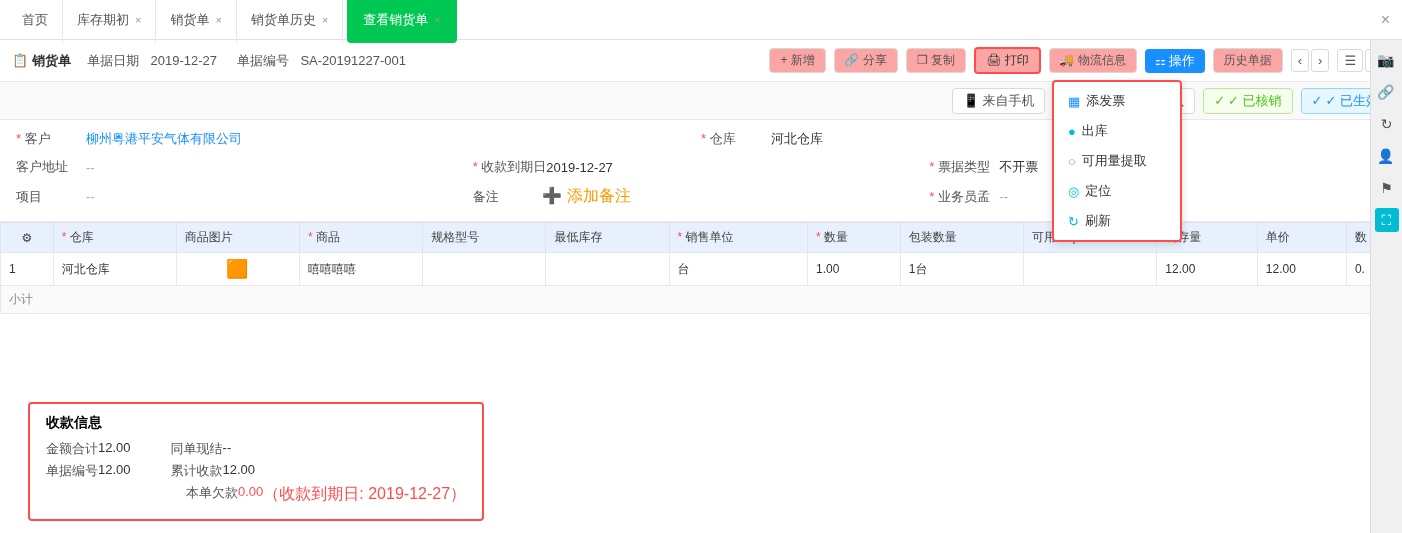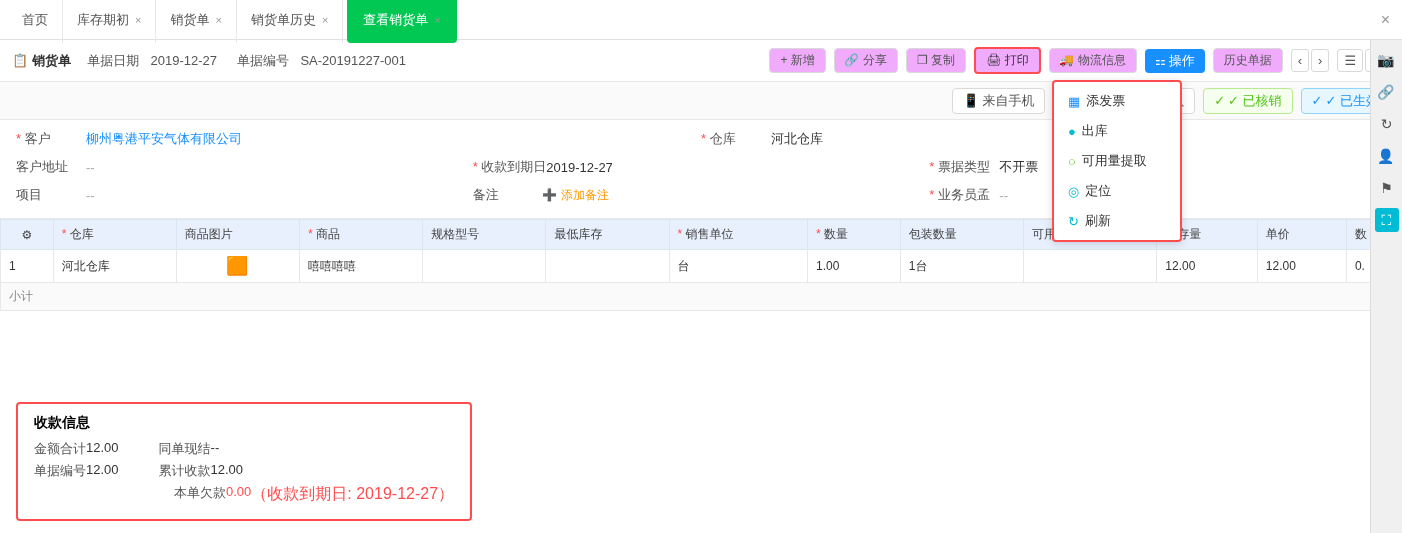--- a/index.html
+++ b/index.html
@@ -30,21 +30,21 @@
     .doc-icon { color: #1890ff; margin-right: 4px; }
     .doc-title { font-weight: bold; color: #333; margin-right: 16px; }
     .doc-meta { color: #555; margin-right: 16px; font-size: 12px; }
     .doc-meta span { margin-right: 4px; }
 
     .toolbar-right {
       margin-left: auto; display: flex; align-items: center; gap: 8px;
     }
     .toolbar-btn {
       display: flex; align-items: center; gap: 3px; padding: 3px 10px;
-      border: 1px solid #d9d9d9; border-radius: 4px; background: #f0abfc;
+      border: 1px solid #d9d9d9; border-radius: 4px; background: #fca5a5;
       cursor: pointer; color: #555; font-size: 12px; white-space: nowrap;
     }
     .toolbar-btn.print-btn { border: 2px solid #ff4d4f; color: #333; position: relative; }
     .toolbar-btn.operation-btn { background: #1890ff; color: #fff; border: none; }
     .nav-arrows { display: flex; gap: 2px; }
     .nav-arrow { padding: 3px 6px; border: 1px solid #d9d9d9; cursor: pointer; background: #fff; border-radius: 3px; color: #555; }
     .view-toggle { display: flex; gap: 2px; }
     .view-btn { padding: 3px 6px; border: 1px solid #d9d9d9; cursor: pointer; background: #fff; border-radius: 3px; color: #555; }
 
     
@@ -131,21 +131,21 @@
       display: flex; align-items: center; gap: 6px; padding: 6px 14px;
       cursor: pointer; font-size: 13px; color: #333;
     }
     .dropdown-item .d-icon { font-size: 13px; }
     .dropdown-item .d-icon.blue { color: #1890ff; }
     .dropdown-item .d-icon.cyan { color: #00bcd4; }
     .dropdown-item .d-icon.green { color: #52c41a; }
     .toolbar-btn.operation-btn { background: #1890ff; color: #fff; }
 
     
-    .add-note { color: #ff9800; cursor: pointer; font-size: 12px; display: flex; align-items: center; gap: 2px; text-align: right; }
+    .add-note { color: #ff9800; cursor: pointer; font-size: 16px; display: flex; align-items: center; gap: 2px; text-align: right; }
   </style>
 </head>
 <body>
 
 <div style="position: relative; width: 1402px; height: 533px; overflow: hidden;">
 
   <div class="tab-bar">
     <div class="tab-item">
       <span>首页</span>
     </div>
@@ -303,21 +303,21 @@
             <td>12.00</td>
             <td>0.</td>
           </tr>
           <tr class="subtotal">
             <td colspan="13">小计</td>
           </tr>
         </tbody>
       </table>
     </div>
 
-    <div style="display: flex; padding: 4px 4px;">
+    <div style="display: flex; padding: 4px 16px;">
       <div class="bottom-info">
         <div class="info-title">收款信息</div>
         <div class="info-row">
           <div class="info-item">
             <span class="info-key">金额合计</span>
             <span class="info-val">12.00</span>
           </div>
           <div class="info-item">
             <span class="info-key">同单现结</span>
             <span class="info-val">--</span>

